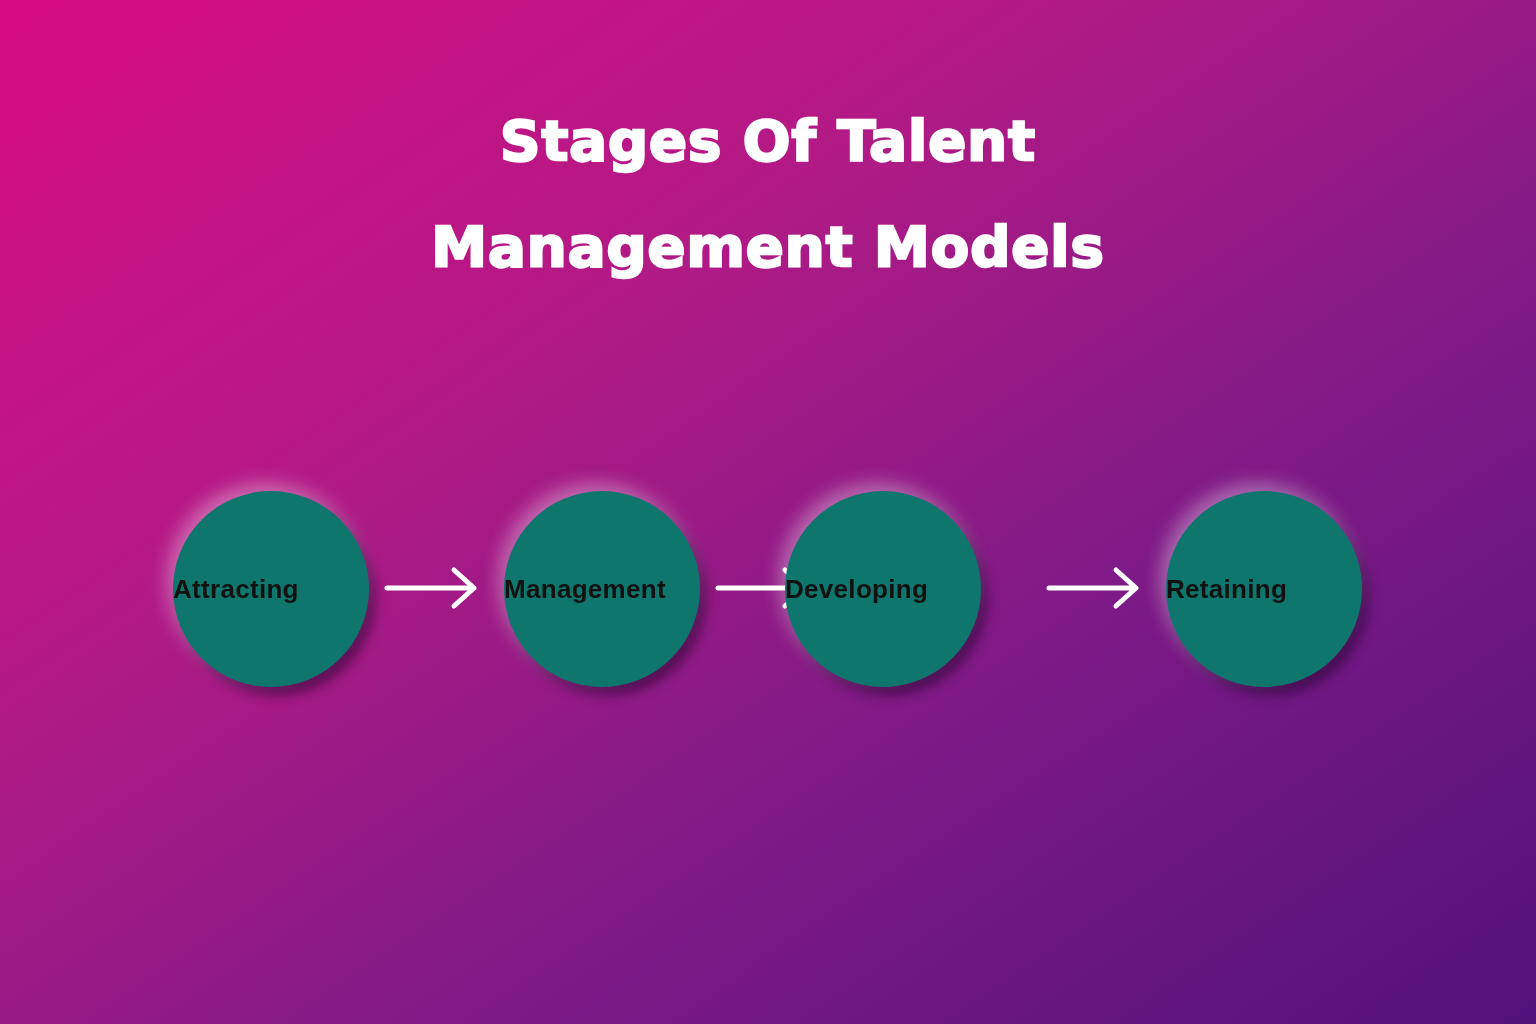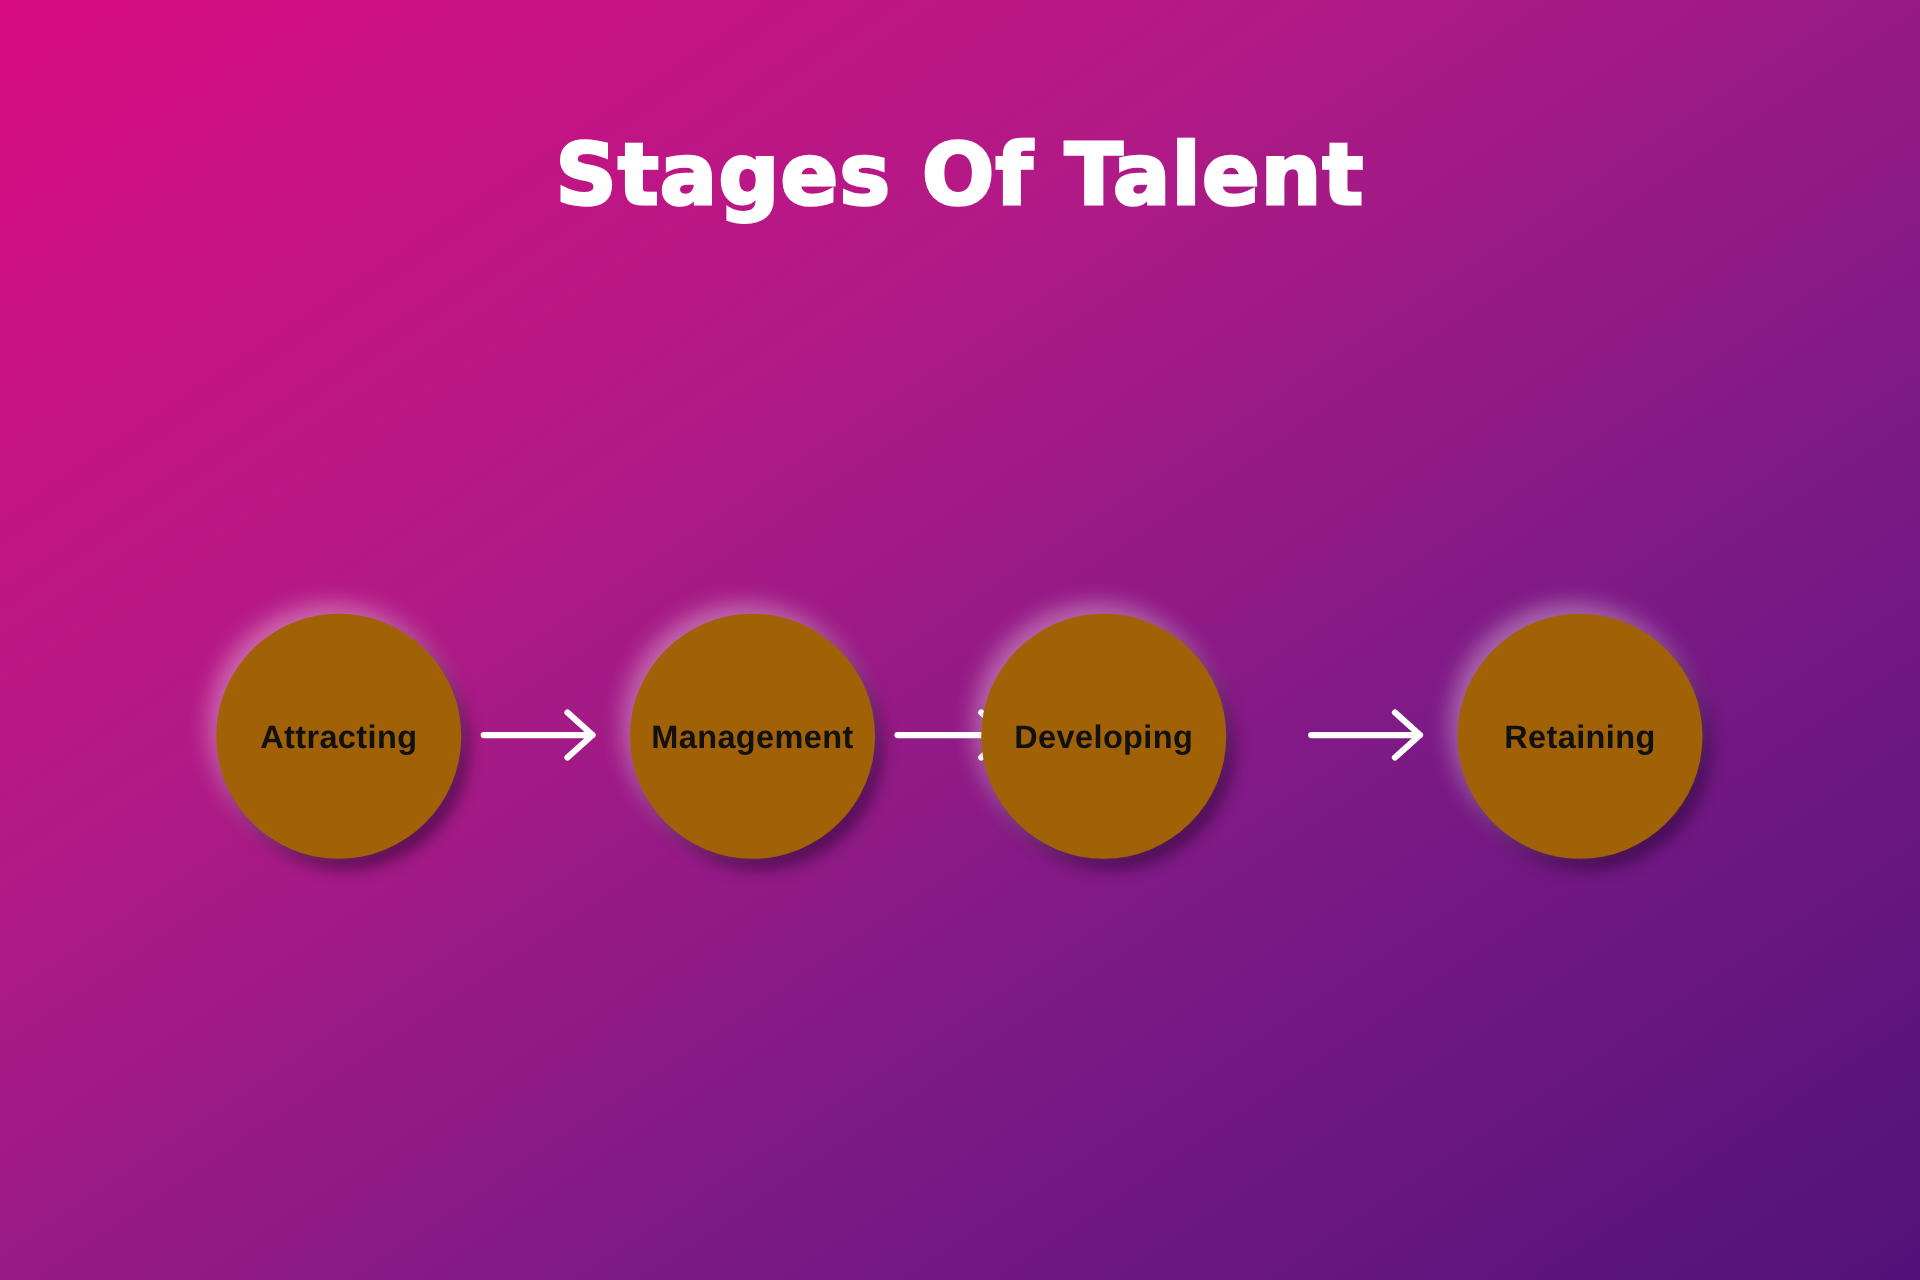--- a/index.html
+++ b/index.html
@@ -5,44 +5,45 @@
   html, body { margin: 0; padding: 0; }
   body {
     width: 1536px; height: 1024px; overflow: hidden; position: relative;
     background: linear-gradient(146deg, #D80C82 0%, #B11A86 35%, #7E1A86 65%, #52127A 100%);
     font-family: "Liberation Sans", sans-serif;
   }
   .title {
     position: absolute; left: 0; top: 88px; width: 1536px;
     text-align: center; color: #ffffff;
     font-family: "DejaVu Sans", "Liberation Sans", sans-serif;
-    font-weight: 900; font-size: 68px; line-height: 106px;
+    font-weight: 900; font-size: 56px; line-height: 106px;
     letter-spacing: 1px;
     -webkit-text-stroke: 2.5px #ffffff;
   }
   .title span { display: block; }
   .stage {
     position: absolute; top: 491px; width: 196px; height: 196px;
-    border-radius: 50%; background: #a16207;
-    display: flex; align-items: center; justify-content: center;
+    border-radius: 50%; background: #0f766e;
+    display: flex; align-items: center; justify-content: flex-start;
     box-shadow:
       -6px -8px 18px rgba(255,255,255,0.35),
       6px 8px 12px rgba(30,0,40,0.55);
   }
   .stage-label {
     font-family: "Liberation Sans", sans-serif; font-weight: bold;
     font-size: 26px; color: #111111; letter-spacing: 0.3px;
   }
   .arrow { position: absolute; top: 565px; width: 96px; height: 46px; }
 </style>
 </head>
 <body>
 
 <div class="title">
   <span>Stages Of Talent</span>
+  <span>Management Models</span>
 </div>
 
 <div>
   <div class="stage" style="left:173px;">
     <span class="stage-label">Attracting</span>
   </div>
 
   <svg class="arrow" style="left:384px;" viewBox="0 0 96 46">
     <path d="M3 23 H90 M70 5 L90 23 L70 41" fill="none" stroke="#ffffff" stroke-width="5" stroke-linecap="round" stroke-linejoin="round"></path>
   </svg>

